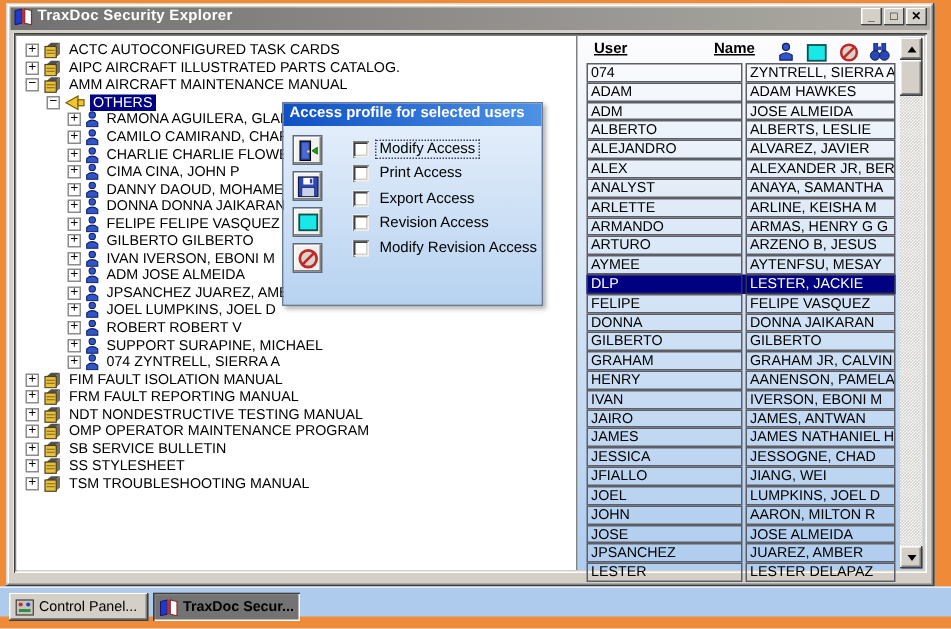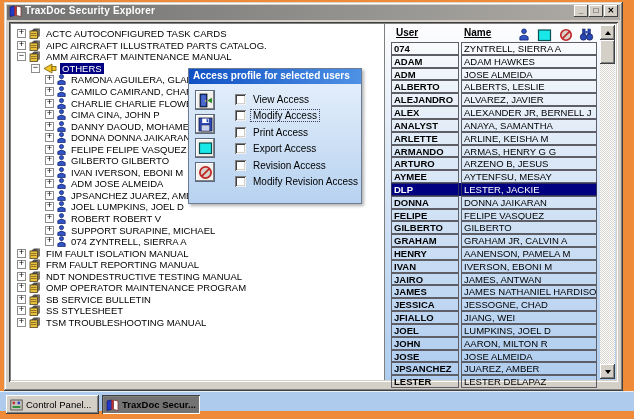--- a/index.html
+++ b/index.html
@@ -80,30 +80,30 @@
   
   .user-panel {
     width:232px; min-width:232px; position:relative;
     background:linear-gradient(180deg,#FDFDFE 0%,#E2ECF8 30%,#AFCDEF 100%);
     border-left:1px solid #808080;
   }
   .uheader { position:absolute; top:3px; left:11px; display:flex; }
   .uheader span {
     font-size:10px; font-weight:bold; text-decoration:underline; color:#000;
   }
-  .uheader .col-user { width:68px; }
+  .uheader .col-user { width:80px; }
   .utoolbar { position:absolute; top:4px; right:22px; display:flex; gap:6px; }
   .utool { display:inline-flex; align-items:center; justify-content:center; width:15px; height:13px; }
   .urows { position:absolute; top:18px; left:6px; right:19px; bottom:2px; }
   .urow { display:flex; height:12.82px; }
   .ucell {
     border:1px solid #5E5E66; font-size:9.5px; line-height:10px;
     padding:1px 2px 0 2px; overflow:hidden; white-space:nowrap; color:#000;
   }
-  .ucell.user { width:68px; margin-right:2px;font-weight:bold; }
+  .ucell.user { width:104px; margin-right:2px; }
   .ucell.name { flex:1; }
   .urow.sel { background:#000080; }
   .urow.sel .ucell { color:#fff; border-color:#30305E; }
   
   .scrollbar { position:absolute; top:1px; right:1px; bottom:1px; width:15px; }
   .sb-track {
     position:absolute; left:0; right:0; top:15px; bottom:15px;
     background-color:#D6D3CE;
     background-image:
       linear-gradient(45deg,#fff 25%,transparent 25%,transparent 75%,#fff 75%),
@@ -531,26 +531,26 @@
           </div>
           <div class="urow">
             <div class="ucell user">AYMEE</div>
             <div class="ucell name">AYTENFSU, MESAY</div>
           </div>
           <div class="urow sel">
             <div class="ucell user">DLP</div>
             <div class="ucell name">LESTER, JACKIE</div>
           </div>
           <div class="urow">
+            <div class="ucell user">FELIPE</div>
+            <div class="ucell name">FELIPE VASQUEZ</div>
+          </div>
+          <div class="urow">
             <div class="ucell user">DONNA</div>
             <div class="ucell name">DONNA JAIKARAN</div>
-          </div>
-          <div class="urow">
-            <div class="ucell user">FELIPE</div>
-            <div class="ucell name">FELIPE VASQUEZ</div>
           </div>
           <div class="urow">
             <div class="ucell user">GILBERTO</div>
             <div class="ucell name">GILBERTO</div>
           </div>
           <div class="urow">
             <div class="ucell user">GRAHAM</div>
             <div class="ucell name">GRAHAM JR, CALVIN A</div>
           </div>
           <div class="urow">
@@ -643,24 +643,20 @@
           <div class="ap-btn">
             <span style="display: inline-flex;">
               <svg width="15" height="15" viewBox="0 0 15 15">
                 <circle cx="7.5" cy="7.5" r="5.6" fill="#D8D4CC" stroke="#C02828" stroke-width="1.8"></circle>
                 <line x1="3.6" y1="11.4" x2="11.4" y2="3.6" stroke="#C02828" stroke-width="1.8"></line>
               </svg>
             </span>
           </div>
         </div>
       <div class="ap-checks">
-          <div class="ap-check">
-            <span class="cbox"></span>
-            <span class="clabel">View Access</span>
-          </div>
           <div class="ap-check">
             <span class="cbox"></span>
             <span class="clabel focused">Modify Access</span>
           </div>
           <div class="ap-check">
             <span class="cbox"></span>
             <span class="clabel">Print Access</span>
           </div>
           <div class="ap-check">
             <span class="cbox"></span>

